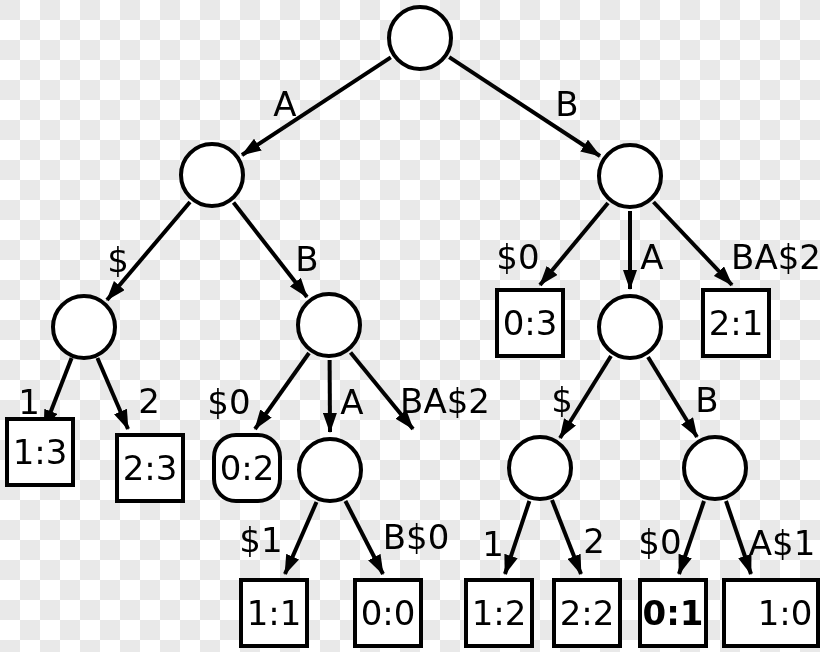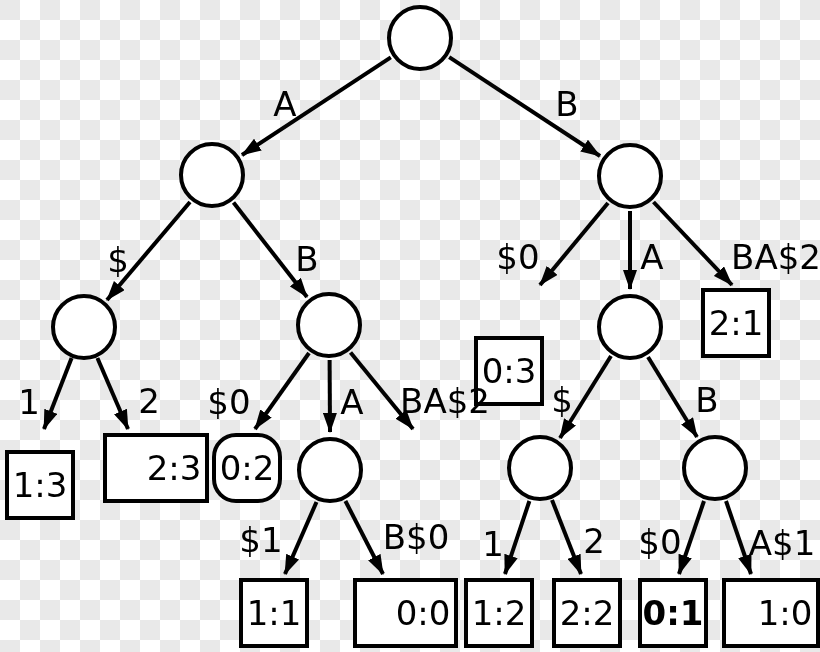--- a/index.html
+++ b/index.html
@@ -94,27 +94,27 @@
   <div class="node" style="left:387px; top:5px;"></div>
   <div class="node" style="left:179px; top:142px;"></div>
   <div class="node" style="left:597px; top:143px;"></div>
   <div class="node" style="left:51px;  top:294px;"></div>
   <div class="node" style="left:296px; top:292px;"></div>
   <div class="node" style="left:597px; top:294px;"></div>
   <div class="node" style="left:297px; top:437px;"></div>
   <div class="node" style="left:507px; top:435px;"></div>
   <div class="node" style="left:682px; top:435px;"></div>
 
-  <div class="leaf" style="left:5px;   top:450px;">1:3</div>
-  <div class="leaf" style="left:103px;  top:433px;padding-left:36px;">2:3</div>
+  <div class="leaf" style="left:5px;   top:417px;">1:3</div>
+  <div class="leaf" style="left:115px;  top:433px;">2:3</div>
   <div class="leaf" style="left:212px; top:433px;border-radius:24px;">0:2</div>
-  <div class="leaf" style="left:474px; top:288px;margin-top:48px;">0:3</div>
+  <div class="leaf" style="left:495px; top:288px;">0:3</div>
   <div class="leaf" style="left:701px; top:288px;">2:1</div>
   <div class="leaf" style="left:239px; top:578px;">1:1</div>
-  <div class="leaf" style="left:353px; top:578px;padding-left:35px;">0:0</div>
+  <div class="leaf" style="left:353px; top:578px;">0:0</div>
   <div class="leaf" style="left:464px; top:578px;">1:2</div>
   <div class="leaf" style="left:552px; top:578px;">2:2</div>
   <div class="leaf" style="left:638px; top:578px;font-weight:bold;">0:1</div>
   <div class="leaf" style="left:722px; top:578px;padding-left:28px;">1:0</div>
 
   <div class="elabel" style="left:285px; top:104px;">A</div>
   <div class="elabel" style="left:567px; top:104px;">B</div>
   <div class="elabel" style="left:118px; top:260px;">$</div>
   <div class="elabel" style="left:307px; top:259px;">B</div>
   <div class="elabel" style="left:29px;  top:402px;">1</div>

